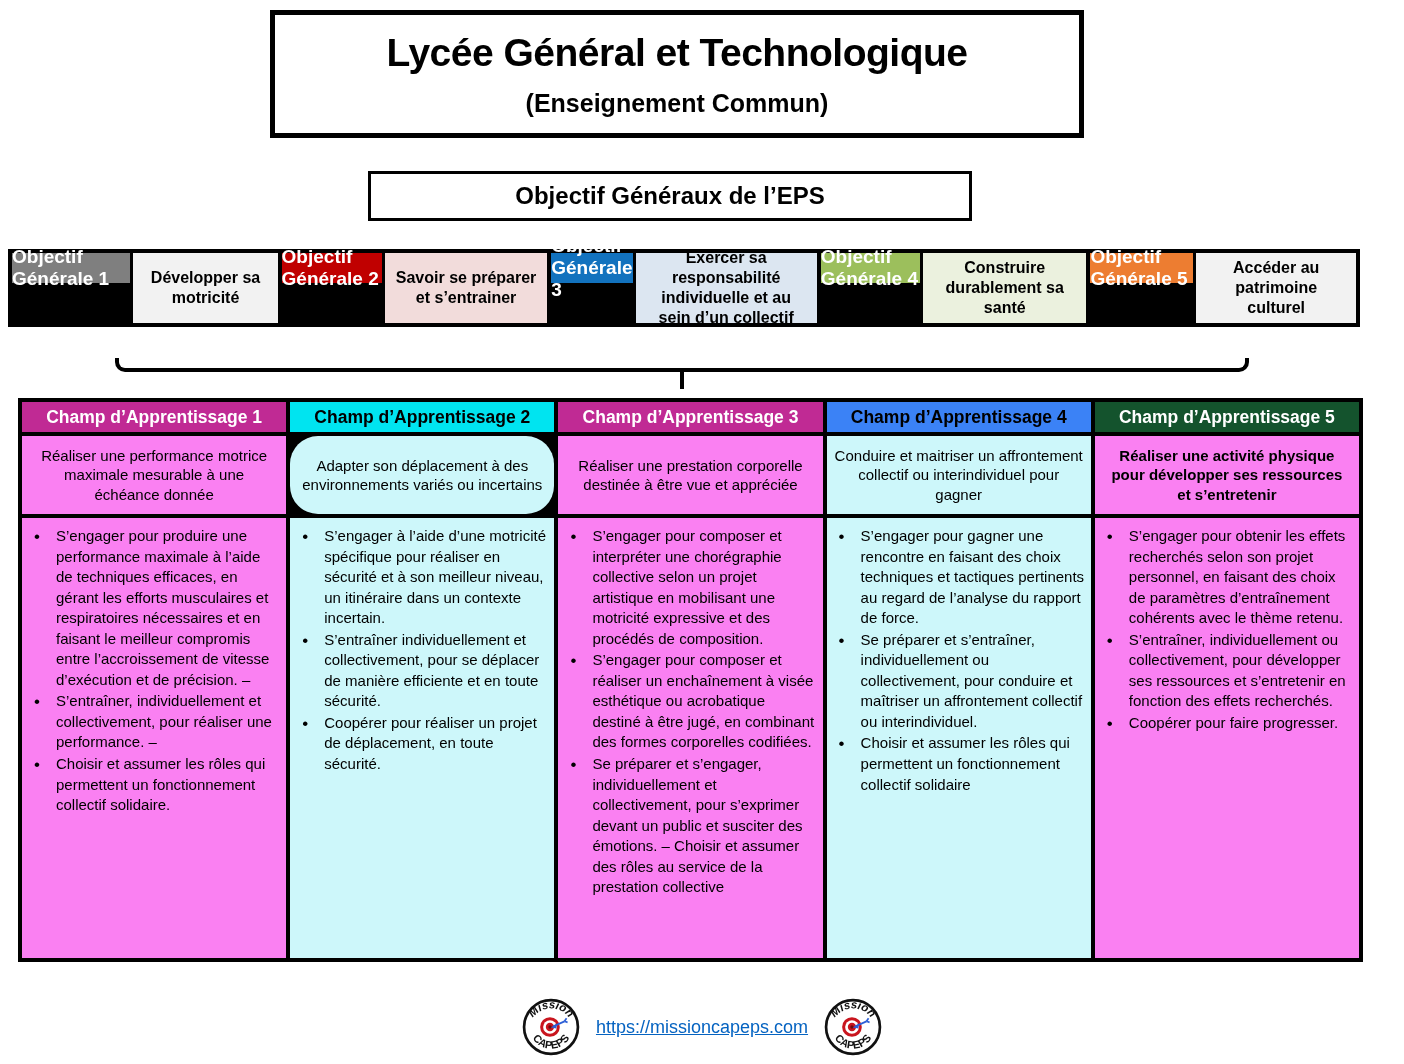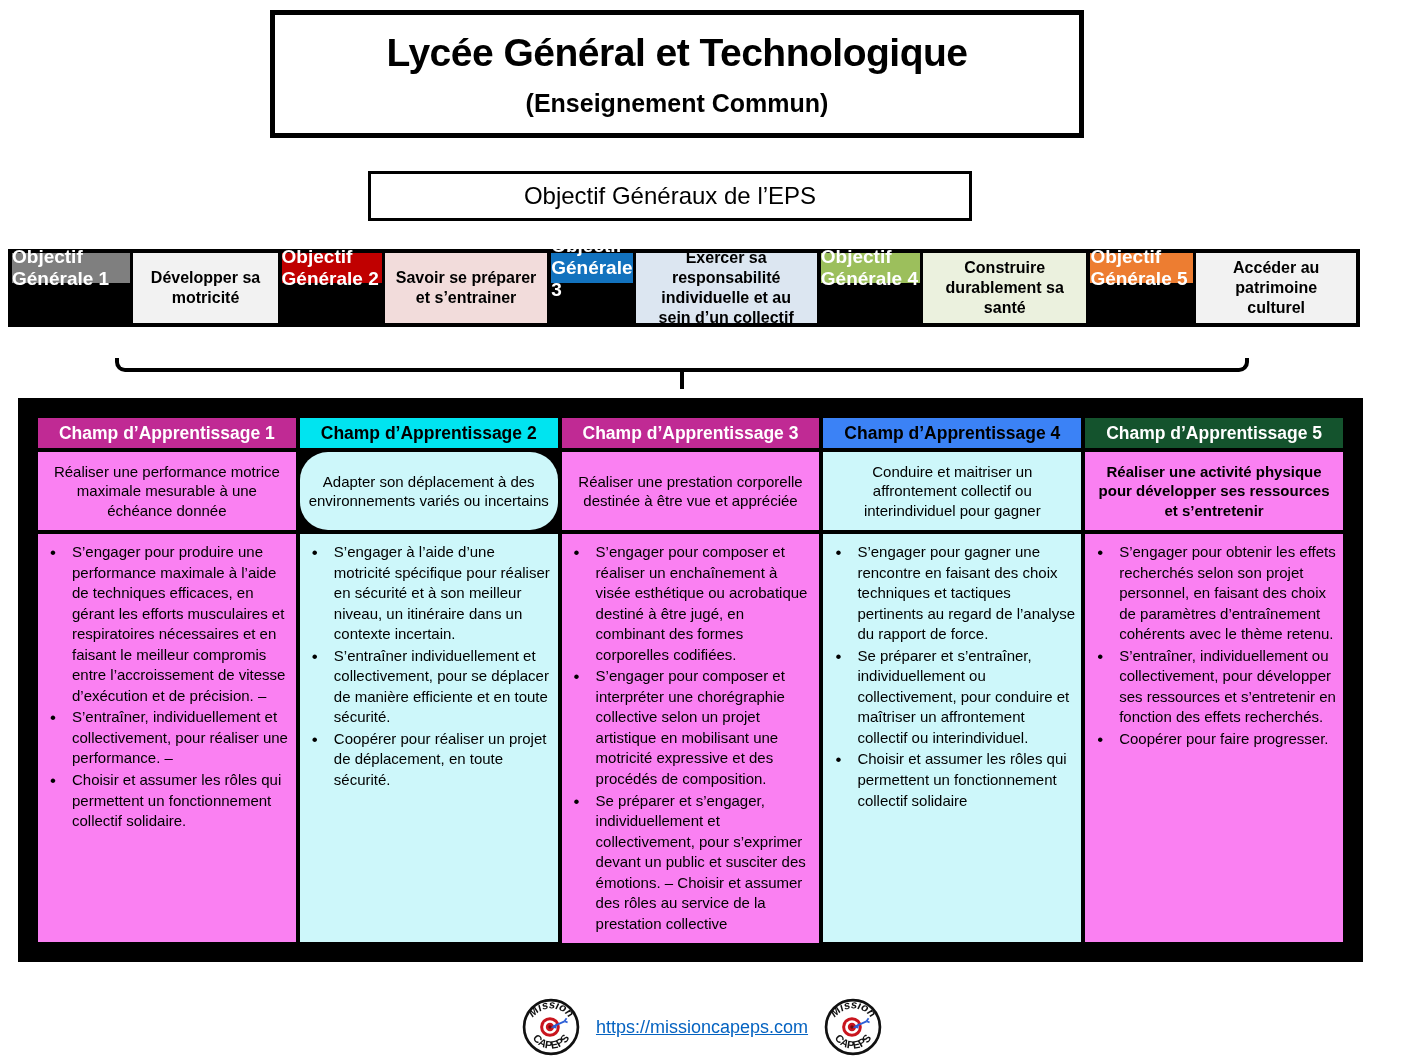--- a/index.html
+++ b/index.html
@@ -7,40 +7,40 @@
         font-family:"Liberation Sans",sans-serif;color:#000;}
 
   
   .title-box{position:absolute;left:270px;top:10px;width:804px;height:118px;
              border:5px solid #000;display:flex;flex-direction:column;justify-content:center;
              align-items:center;gap:14px;text-align:center;}
   .title-main{font-size:39px;font-weight:bold;letter-spacing:-0.5px;}
   .title-sub{font-size:25px;font-weight:bold;}
   .section-box{position:absolute;left:368px;top:171px;width:598px;height:44px;
                border:3px solid #000;display:flex;justify-content:center;align-items:center;}
-  .section-title{font-size:24px;font-weight:normal;}
+  .section-title{font-size:24px;font-weight:bold;}
 
   
   .obj-table{position:absolute;left:8px;top:249px;width:1352px;
              display:flex;background:#000;padding:4px;gap:4px;box-sizing:border-box;}
   .obj-col{flex:1;display:flex;flex-direction:row;gap:3px;background:#000;}
   .obj-header{height:30px;display:flex;align-items:center;justify-content:center;
               font-size:19px;font-weight:bold;}
   .obj-desc{height:66px;display:flex;align-items:center;justify-content:center;
             font-size:16px;font-weight:bold;text-align:center;padding:2px 10px;line-height:1.25;}
 
   
   .brace{position:absolute;left:115px;top:358px;width:1134px;height:14px;
          border-left:4px solid #000;border-right:4px solid #000;border-bottom:4px solid #000;
          border-bottom-left-radius:10px;border-bottom-right-radius:10px;box-sizing:border-box;}
   .brace-tail{position:absolute;left:calc(50% - 2px);top:100%;width:4px;height:21px;background:#000;}
 
   
   .champ-table{position:absolute;left:18px;top:398px;width:1345px;height:564px;
-               display:flex;background:#000;padding:20px;gap:4px;box-sizing:border-box;}
+               display:flex;background:#000;padding:4px;gap:4px;box-sizing:border-box;}
   .champ-col{flex:1;display:flex;flex-direction:column;gap:4px;background:#000;min-width:0;}
   .champ-header{height:30px;flex:0 0 30px;display:flex;align-items:center;justify-content:center;
                 font-size:17.5px;font-weight:bold;}
   .champ-desc{flex:0 0 74px;display:flex;align-items:center;justify-content:center;
               font-size:15px;text-align:center;padding:2px 8px;line-height:1.3;}
   .champ-bullets{flex:1;padding:8px 6px 8px 4px;box-sizing:border-box;}
   .champ-bullets ul{margin:0;padding:0;list-style:none;}
   .champ-bullets li{position:relative;padding-left:30px;font-size:15px;line-height:1.37;
                     margin-bottom:1px;}
   .champ-bullets li::before{content:"\2022";position:absolute;left:8px;top:-1px;font-size:17px;}
@@ -119,22 +119,22 @@
             <li>Coopérer pour réaliser un projet de déplacement, en toute sécurité.</li>
           </ul>
     </div>
   </div>
 
   <div class="champ-col">
     <div class="champ-header" style="background: rgb(192, 42, 148); color: rgb(255, 255, 255);">Champ d’Apprentissage 3</div>
     <div class="champ-desc" style="background: rgb(250, 128, 242);">Réaliser une prestation corporelle destinée à être vue et appréciée</div>
     <div class="champ-bullets" style="background: rgb(250, 128, 242);">
       <ul>
+            <li>S’engager pour composer et interpréter une chorégraphie collective selon un projet artistique en mobilisant une motricité expressive et des procédés de composition.</li>
             <li>S’engager pour composer et réaliser un enchaînement à visée esthétique ou acrobatique destiné à être jugé, en combinant des formes corporelles codifiées.</li>
-            <li>S’engager pour composer et interpréter une chorégraphie collective selon un projet artistique en mobilisant une motricité expressive et des procédés de composition.</li>
             <li>Se préparer et s’engager, individuellement et collectivement, pour s’exprimer devant un public et susciter des émotions. – Choisir et assumer des rôles au service de la prestation collective</li>
           </ul>
     </div>
   </div>
 
   <div class="champ-col">
     <div class="champ-header" style="background: #3b82f6; color: rgb(0, 0, 0);">Champ d’Apprentissage 4</div>
     <div class="champ-desc" style="background: rgb(205, 247, 250);">Conduire et maitriser un affrontement collectif ou interindividuel pour gagner</div>
     <div class="champ-bullets" style="background: rgb(205, 247, 250);">
       <ul>

